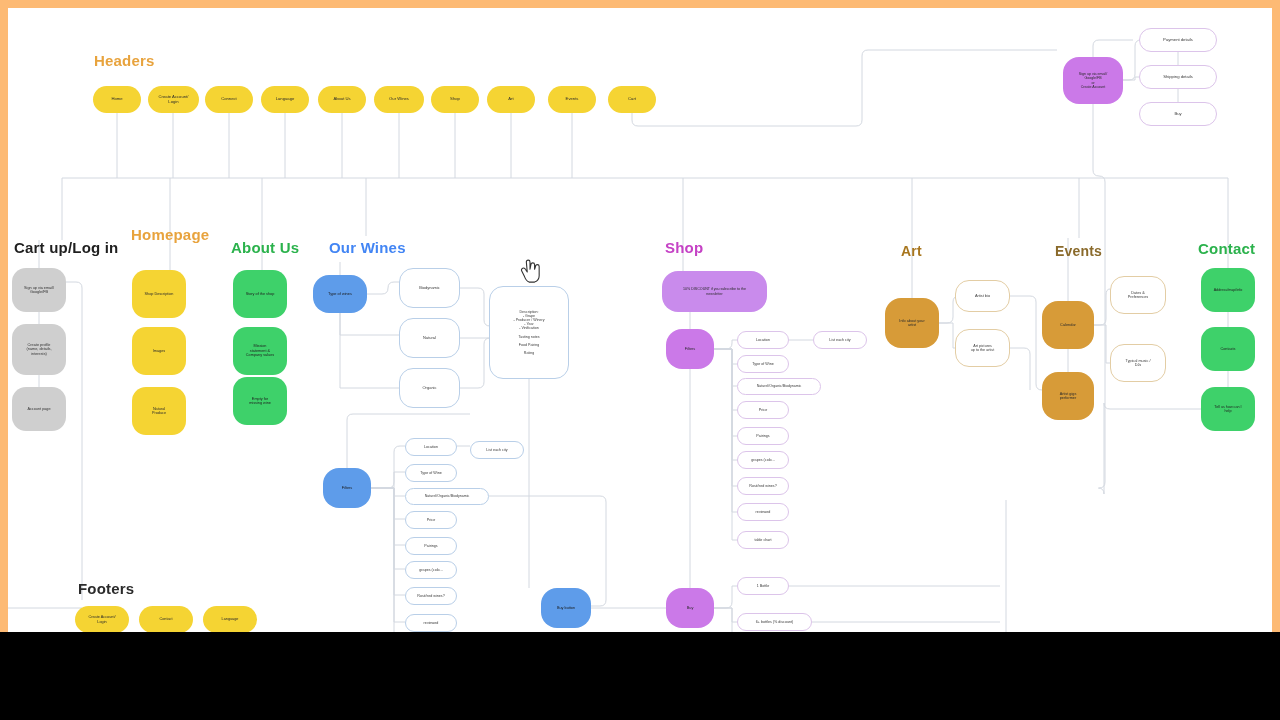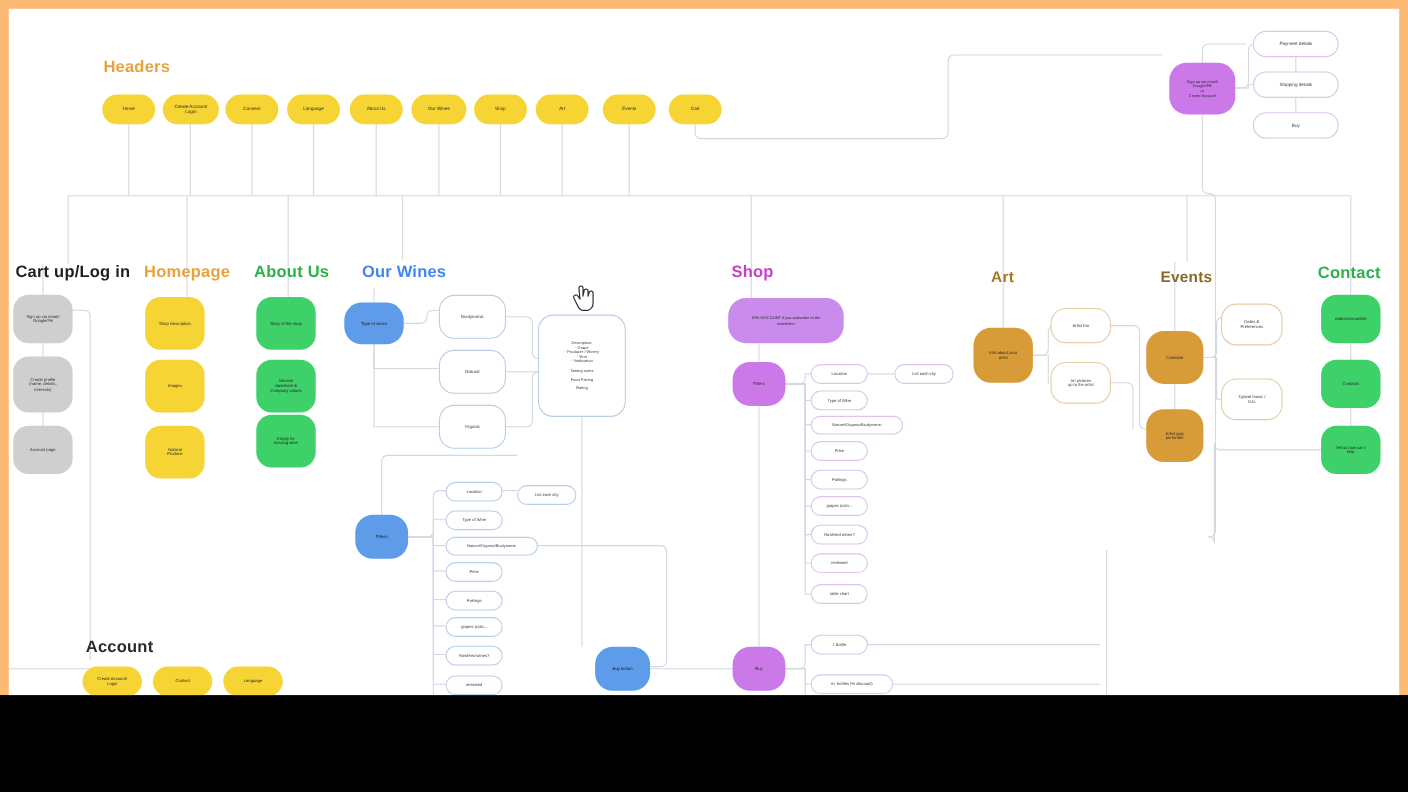--- a/index.html
+++ b/index.html
@@ -167,28 +167,28 @@
         <path d="M1123 80 H1129 Q1135 80 1135 74 V46 Q1135 40 1141 40"></path>
         <path d="M1123 80 H1135 V77 H1139"></path>
         <path d="M1178 52 V65"></path>
         <path d="M1178 89 V102"></path>
         <path d="M1093 104 V170 Q1093 176 1099 176 H1099 Q1105 176 1105 182 V482 Q1105 488 1099 488"></path>
       </svg>
 
       <div id="titles">
           <div class="section-title" style="left: 94px; top: 52px; color: rgb(232, 163, 61); font-size: 15px;">Headers</div>
           <div class="section-title" style="left: 14px; top: 239px; color: rgb(31, 31, 31); font-size: 15px;">Cart up/Log in</div>
-          <div class="section-title" style="left: 131px; top: 239px; color: rgb(232, 163, 61); font-size: 15px;">Homepage</div>
+          <div class="section-title" style="left: 131px; top: 226px; color: rgb(232, 163, 61); font-size: 15px;">Homepage</div>
           <div class="section-title" style="left: 231px; top: 239px; color: rgb(43, 178, 76); font-size: 15px;">About Us</div>
           <div class="section-title" style="left: 329px; top: 239px; color: rgb(66, 133, 244); font-size: 15px;">Our Wines</div>
           <div class="section-title" style="left: 665px; top: 239px; color: rgb(197, 66, 197); font-size: 15px;">Shop</div>
           <div class="section-title" style="left: 901px; top: 243px; color: rgb(168, 118, 30); font-size: 14px;">Art</div>
           <div class="section-title" style="left: 1055px; top: 243px; color: rgb(138, 106, 43); font-size: 14px;">Events</div>
           <div class="section-title" style="left: 1198px; top: 240px; color: rgb(43, 178, 76); font-size: 15px;">Contact</div>
-          <div class="section-title" style="left: 78px; top: 580px; color: rgb(43, 43, 43); font-size: 15px;">Account</div>
+          <div class="section-title" style="left: 78px; top: 580px; color: rgb(43, 43, 43); font-size: 15px;">Footers</div>
         </div>
       <div id="nodes">
           <div class="node n-yellow" style="left: 93px; top: 86px; width: 48px; height: 27px; font-size: 4.2px;">Home</div>
           <div class="node n-yellow" style="left: 148px; top: 86px; width: 51px; height: 27px; font-size: 4.2px;">Create Account/
 Login</div>
           <div class="node n-yellow" style="left: 205px; top: 86px; width: 48px; height: 27px; font-size: 4.2px;">Connect</div>
           <div class="node n-yellow" style="left: 261px; top: 86px; width: 48px; height: 27px; font-size: 4.2px;">Language</div>
           <div class="node n-yellow" style="left: 318px; top: 86px; width: 48px; height: 27px; font-size: 4.2px;">About Us</div>
           <div class="node n-yellow" style="left: 374px; top: 86px; width: 50px; height: 27px; font-size: 4.2px;">Our Wines</div>
           <div class="node n-yellow" style="left: 431px; top: 86px; width: 48px; height: 27px; font-size: 4.2px;">Shop</div>

